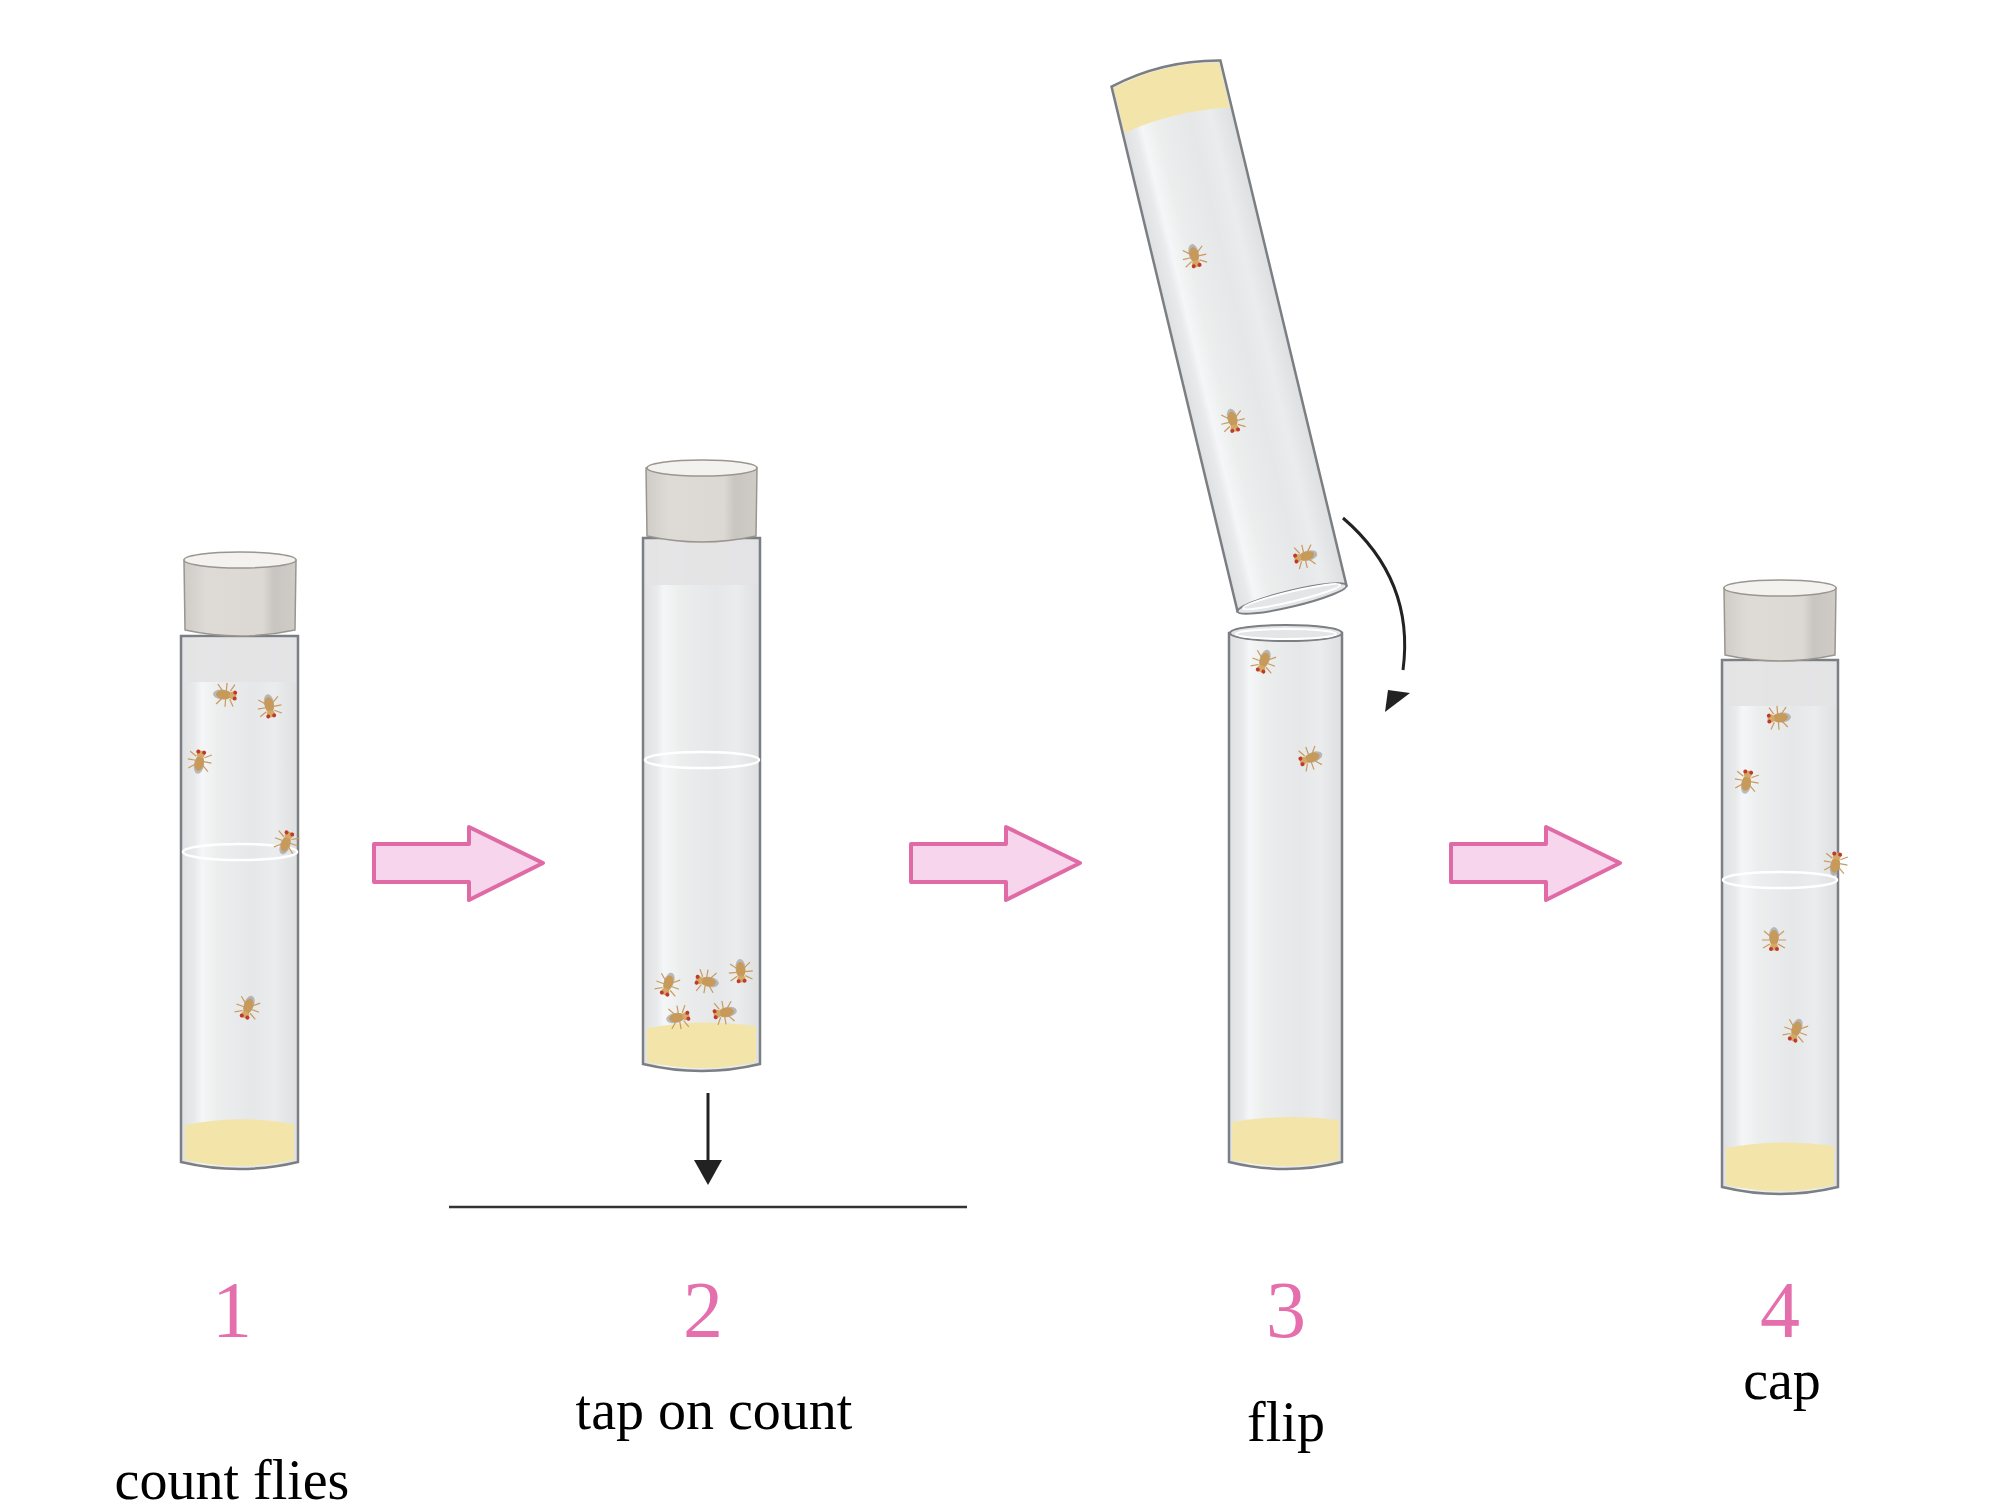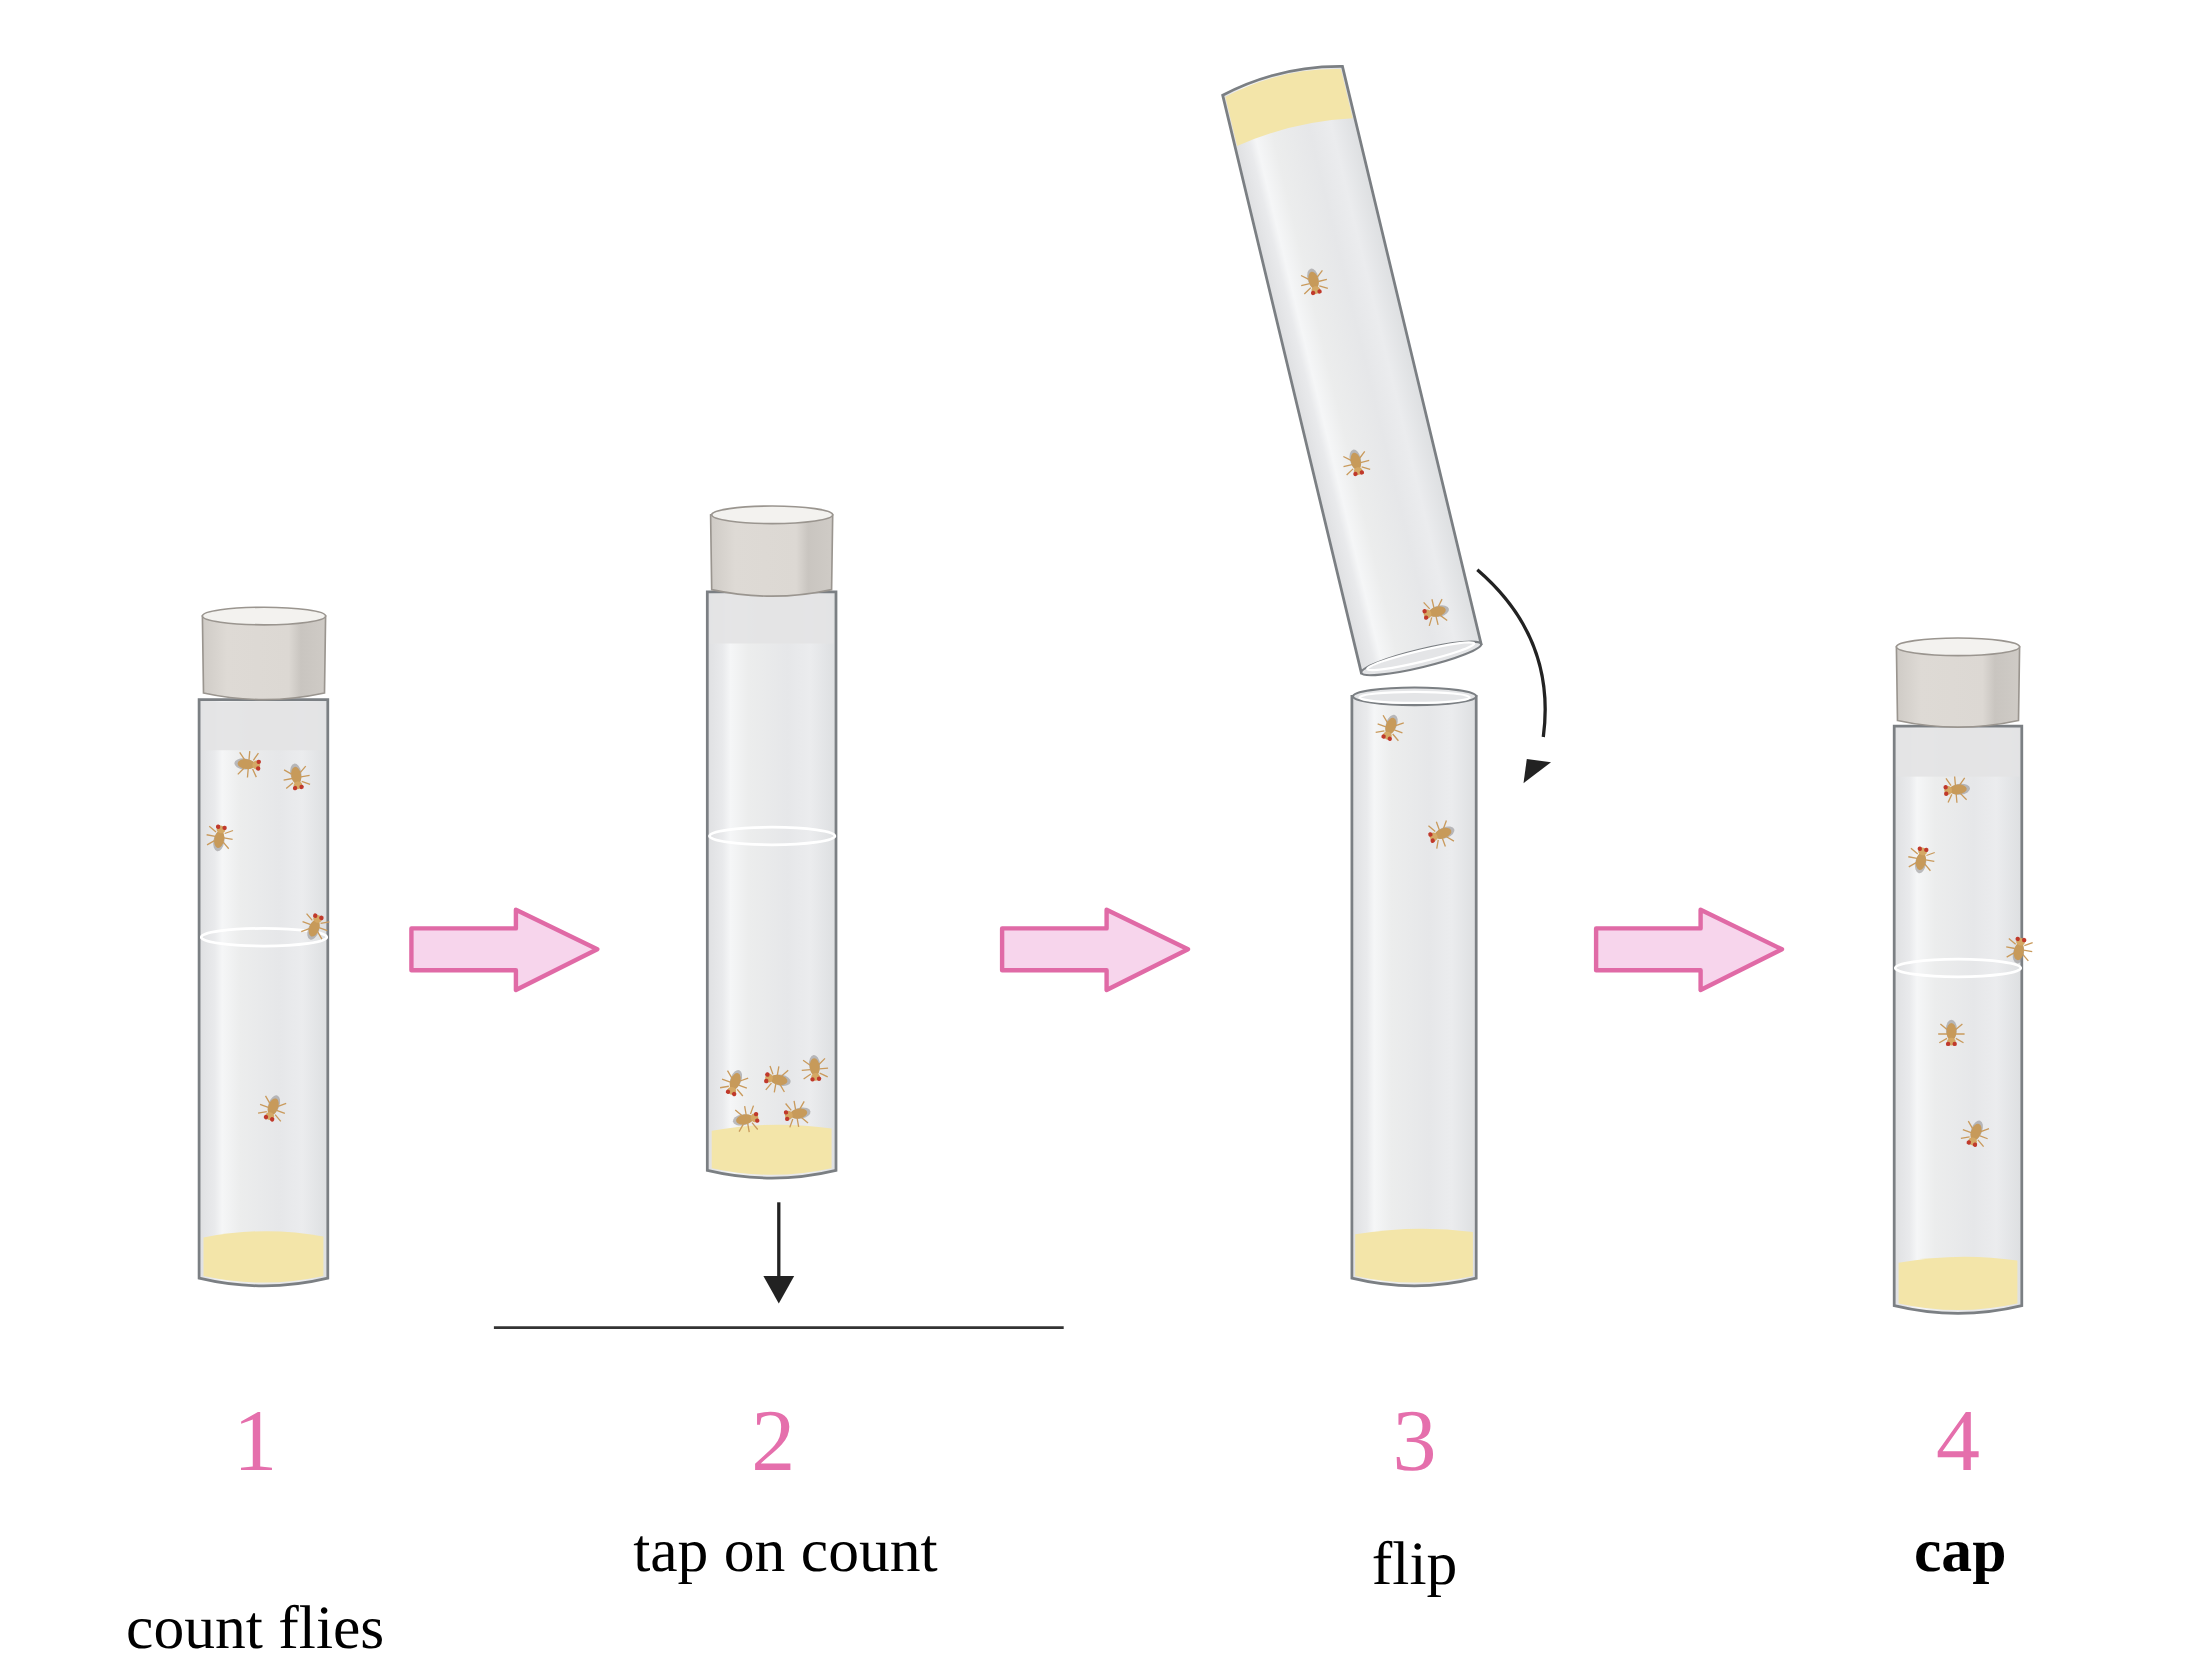--- a/index.html
+++ b/index.html
@@ -135,13 +135,13 @@
 </svg>
 
 <div class="num" style="left: 132px; top: 1270px; color: rgb(229, 111, 172);">1</div>
 <div class="num" style="left: 603px; top: 1270px; color: rgb(229, 111, 172);">2</div>
 <div class="num" style="left: 1186px; top: 1270px; color: rgb(229, 111, 172);">3</div>
 <div class="num" style="left: 1680px; top: 1270px; color: rgb(229, 111, 172);">4</div>
 
 <div class="lbl" style="left:32px; top:1452px;">count flies</div>
 <div class="lbl" style="left:514px; top:1382px;">tap on count</div>
 <div class="lbl" style="left:1086px; top:1382px;margin-top:12px;">flip</div>
-<div class="lbl" style="left:1582px; top:1382px;font-weight:bold;">cap</div>
+<div class="lbl" style="left:1582px; top:1352px;">cap</div>
 
 </body></html>

